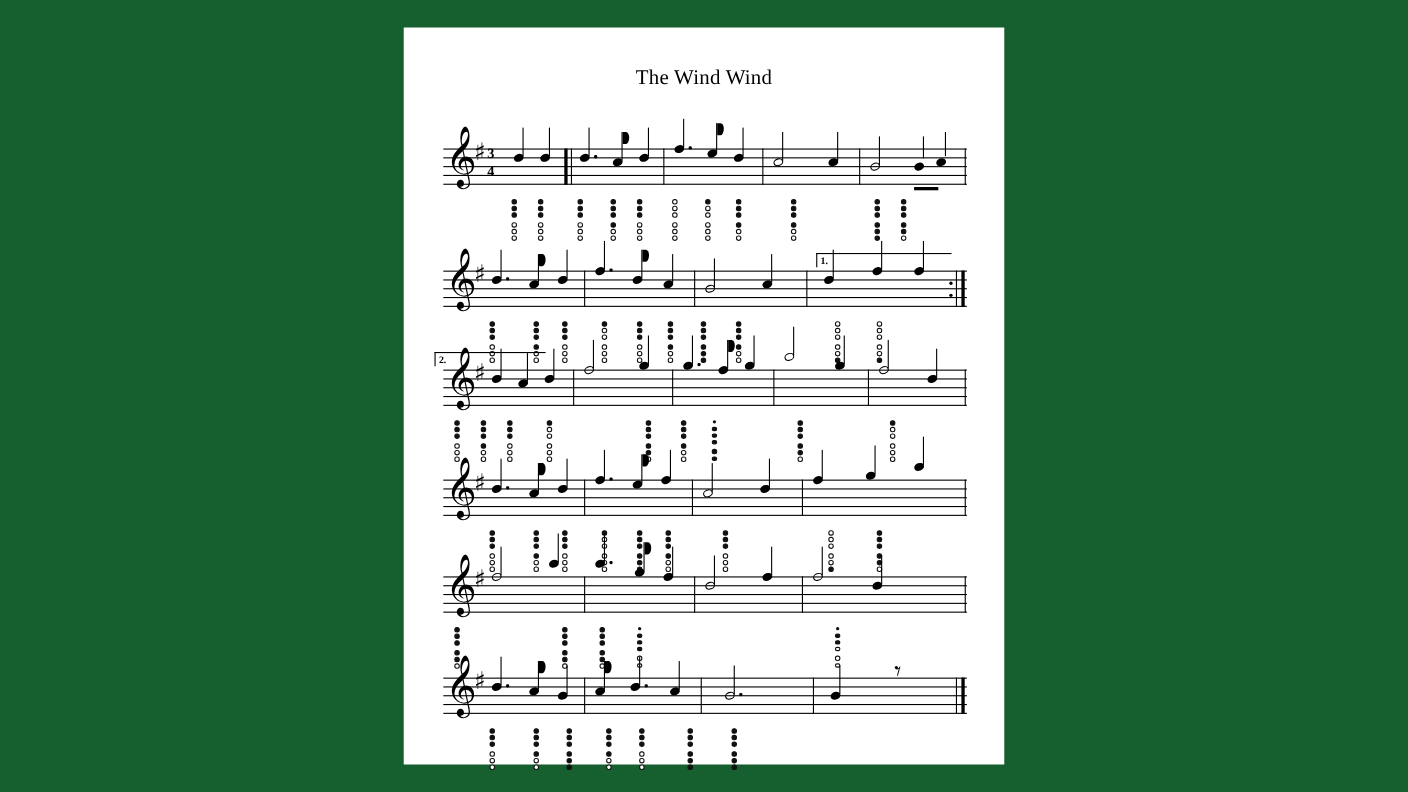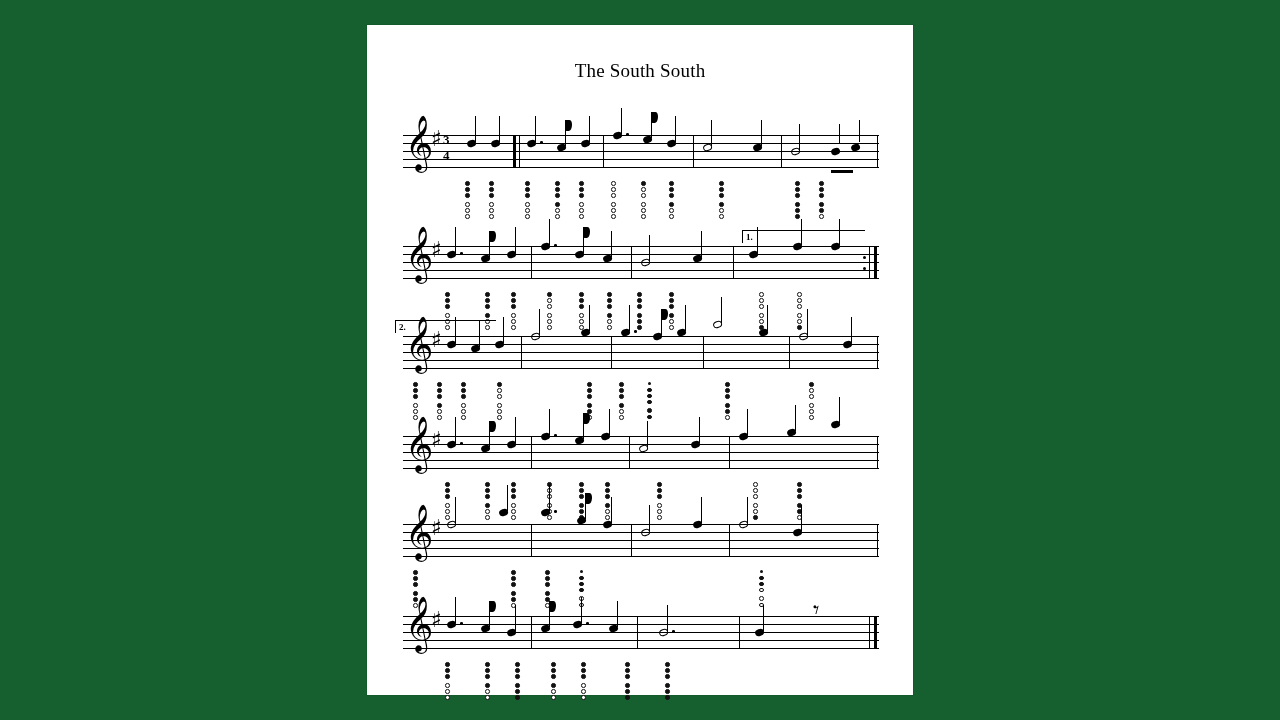--- a/index.html
+++ b/index.html
@@ -219,21 +219,21 @@
     width: 3px; height: 3px; border: none; background: #111;
     margin-bottom: 2.5px;
   }
 </style>
 </head>
 <body>
 
 <div id="stage">
   <div id="sheet">
 
-    <div id="title">The South South</div>
+    <div id="title">The Wind Wind</div>
 
     <div class="system" style="top:110px;">
       <div class="staff" style="left:36px; width:476px;">
         <div class="line l0"></div>
         <div class="line l1"></div>
         <div class="line l2"></div>
         <div class="line l3"></div>
         <div class="line l4"></div>
 
         <div class="clef">𝄞</div>

